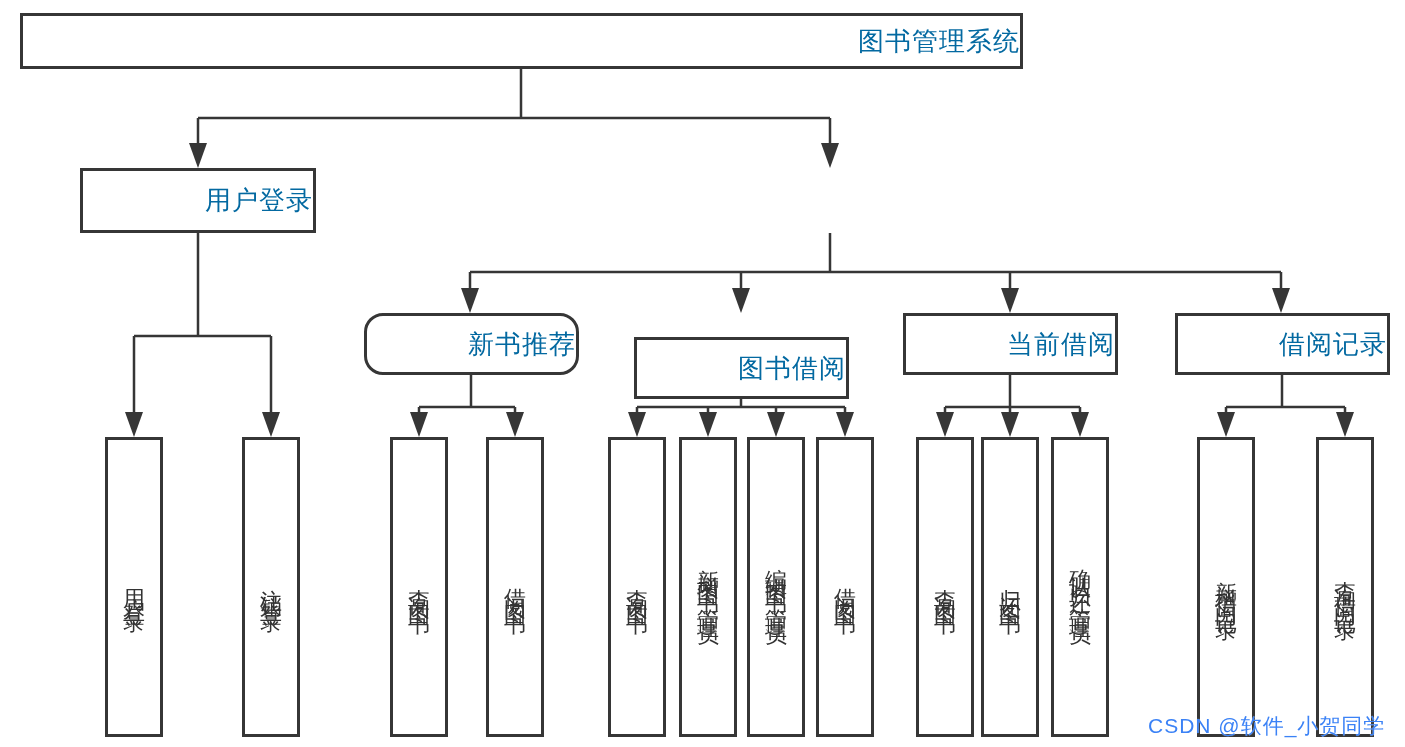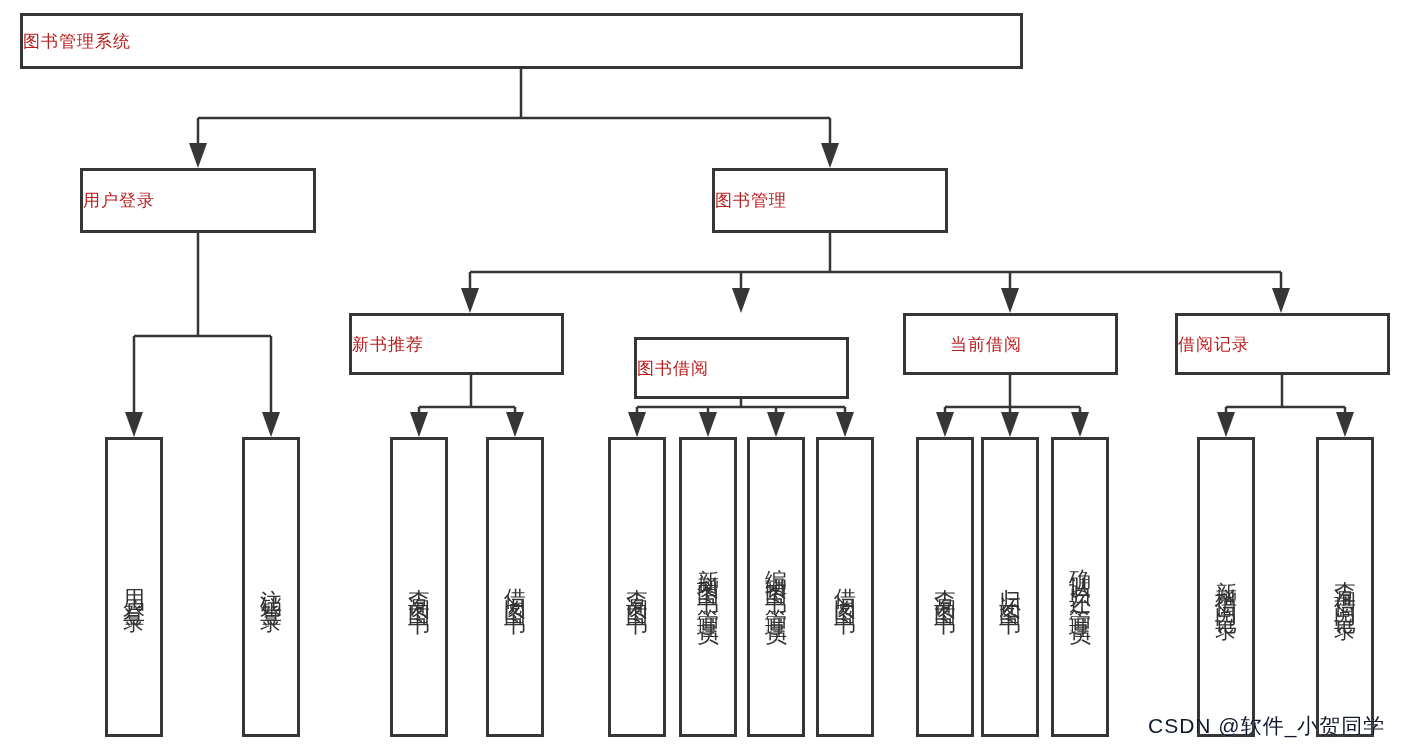--- a/index.html
+++ b/index.html
@@ -23,32 +23,32 @@
     stroke-width: 2.5;
   }
   svg.connectors polygon { fill: #363636; stroke: none; }
   .node {
     position: absolute;
     box-sizing: border-box;
     background: #ffffff;
     border: 3px solid #363636;
     display: flex;
     align-items: center;
-    justify-content: flex-start;
+    justify-content: flex-end;
     z-index: 1;
-    color: #b91c1c;
-    font-size: 17px;
+    color: #0369a1;
+    font-size: 26px;
     letter-spacing: 1px;
     white-space: nowrap;
   }
   .node--root  { left: 20px;  top: 13px;  width: 1003px; height: 56px; }
   .node--l2a   { left: 80px;  top: 168px; width: 236px;  height: 65px; }
   .node--l2b   { left: 712px; top: 168px; width: 236px;  height: 65px; }
   .node--l3    { top: 313px;  height: 62px; width: 215px; }
-  .node--l3a   { left: 349px; }
+  .node--l3a   { left: 364px; border-radius: 19px; }
   .node--l3b   { left: 634px; margin-top: 24px; }
   .node--l3c   { left: 903px; padding-left: 44px; }
   .node--l3d   { left: 1175px; }
   .leaf {
     position: absolute;
     box-sizing: border-box;
     top: 437px;
     width: 58px;
     height: 300px;
     background: #ffffff;
@@ -79,21 +79,21 @@
   .leaf--10 { left: 981px; }
   .leaf--11 { left: 1051px; }
   .leaf--12 { left: 1197px; }
   .leaf--13 { left: 1316px; }
   .watermark {
     position: absolute;
     left: 1148px;
     top: 712px;
     z-index: 2;
     font-size: 21px;
-    color: #0f172a;
+    color: #3b82f6;
     letter-spacing: 1px;
     white-space: nowrap;
     text-shadow: 0 0 1px rgba(255,255,255,0.6);
   }
 </style>
 </head>
 <body>
 
 <div class="canvas">
 
@@ -133,23 +133,20 @@
     <polygon points="1336,412 1354,412 1345,437"></polygon>
   </svg>
 
   <div class="node node--root">
     <span>图书管理系统</span>
   </div>
 
   <div class="node node--l2a">
     <span>用户登录</span>
   </div>
-  <div class="node node--l2b">
-    <span>图书管理</span>
-  </div>
 
   <div class="node node--l3 node--l3a">
     <span>新书推荐</span>
   </div>
   <div class="node node--l3 node--l3b">
     <span>图书借阅</span>
   </div>
   <div class="node node--l3 node--l3c">
     <span>当前借阅</span>
   </div>

